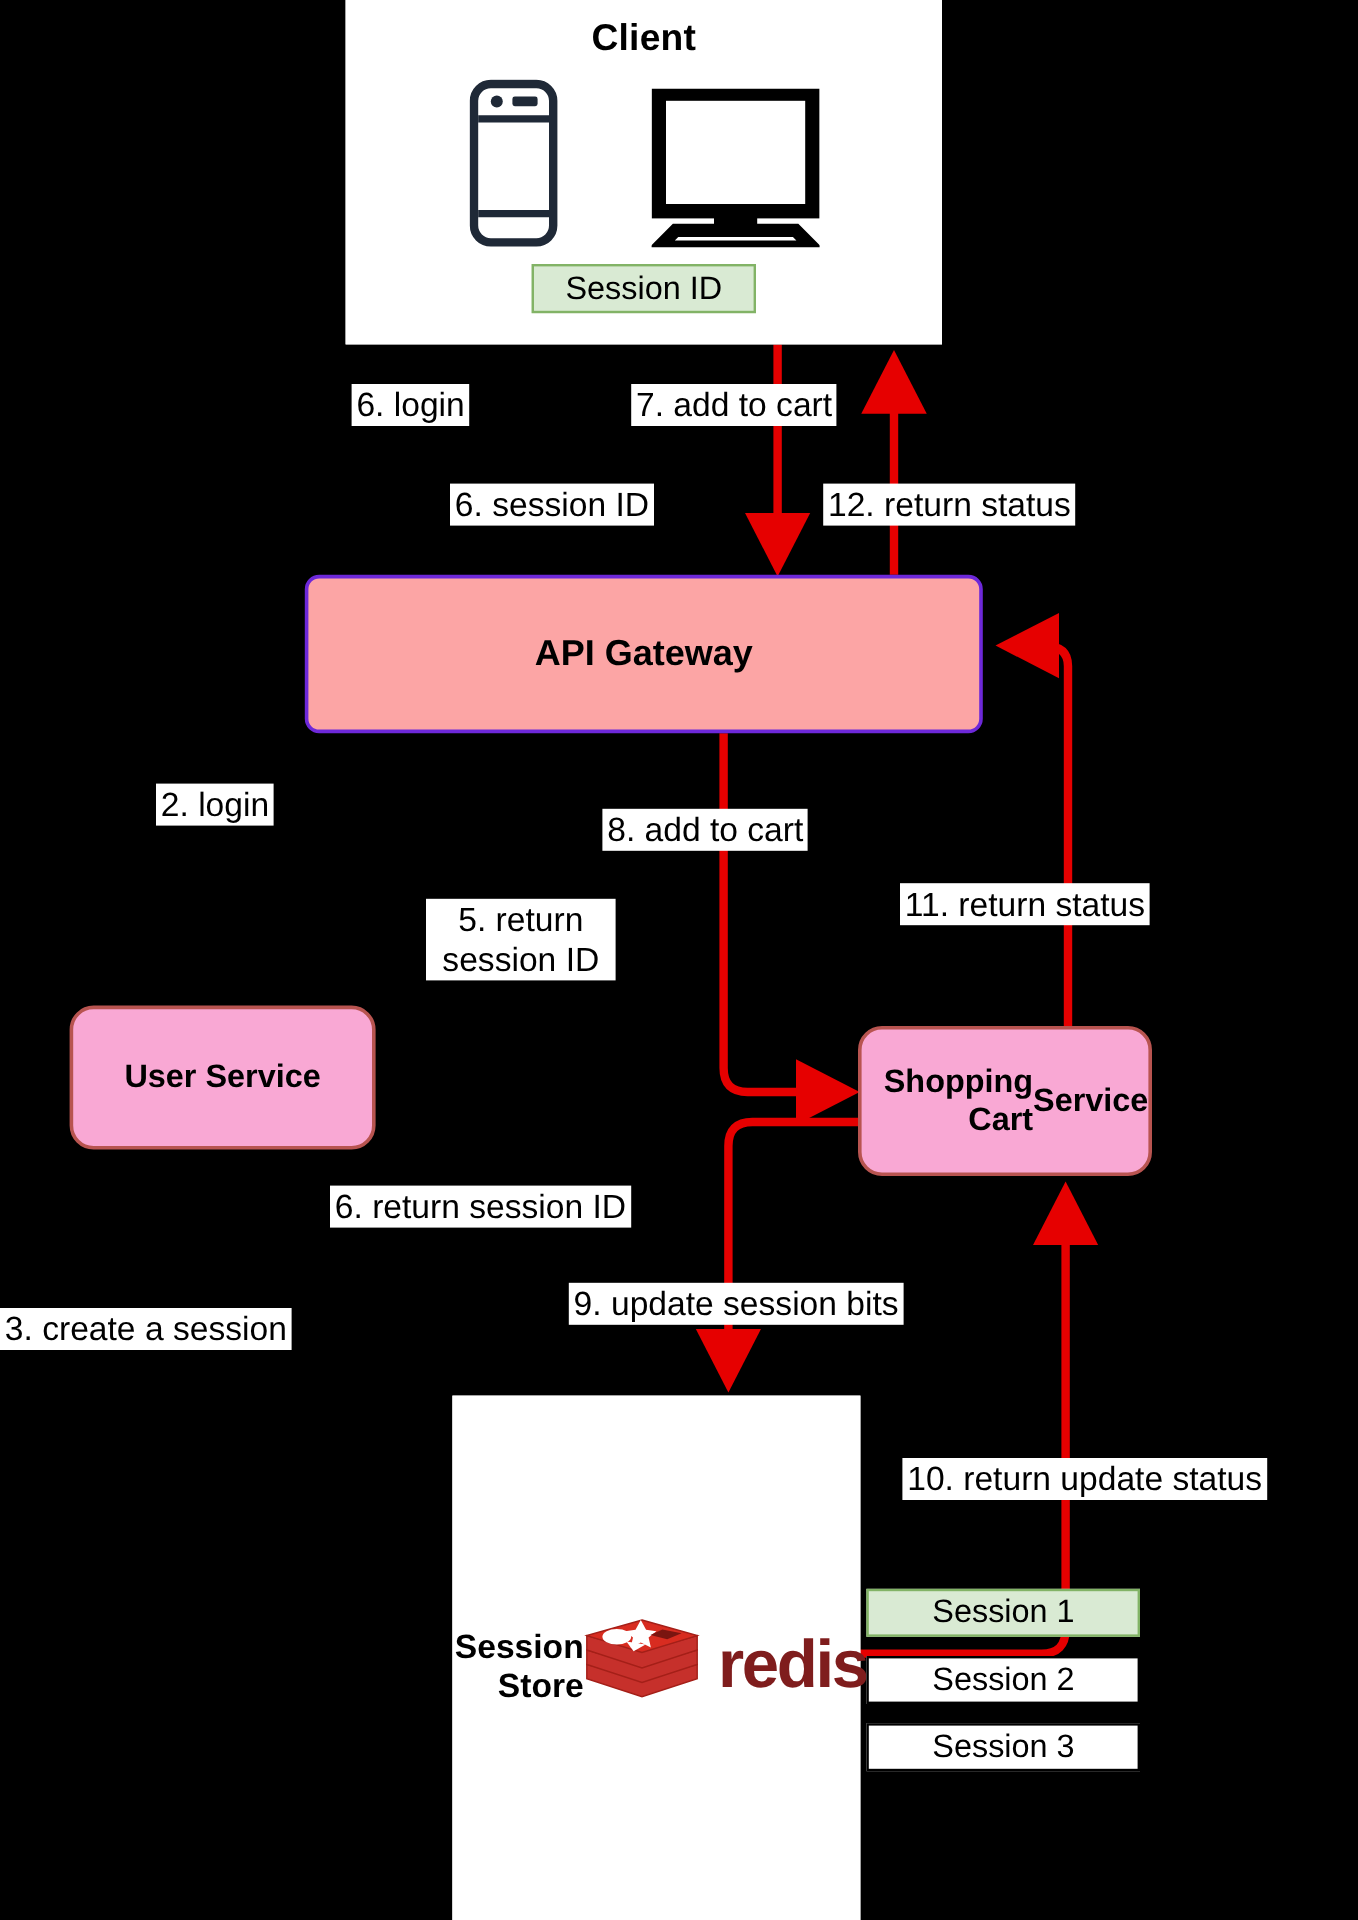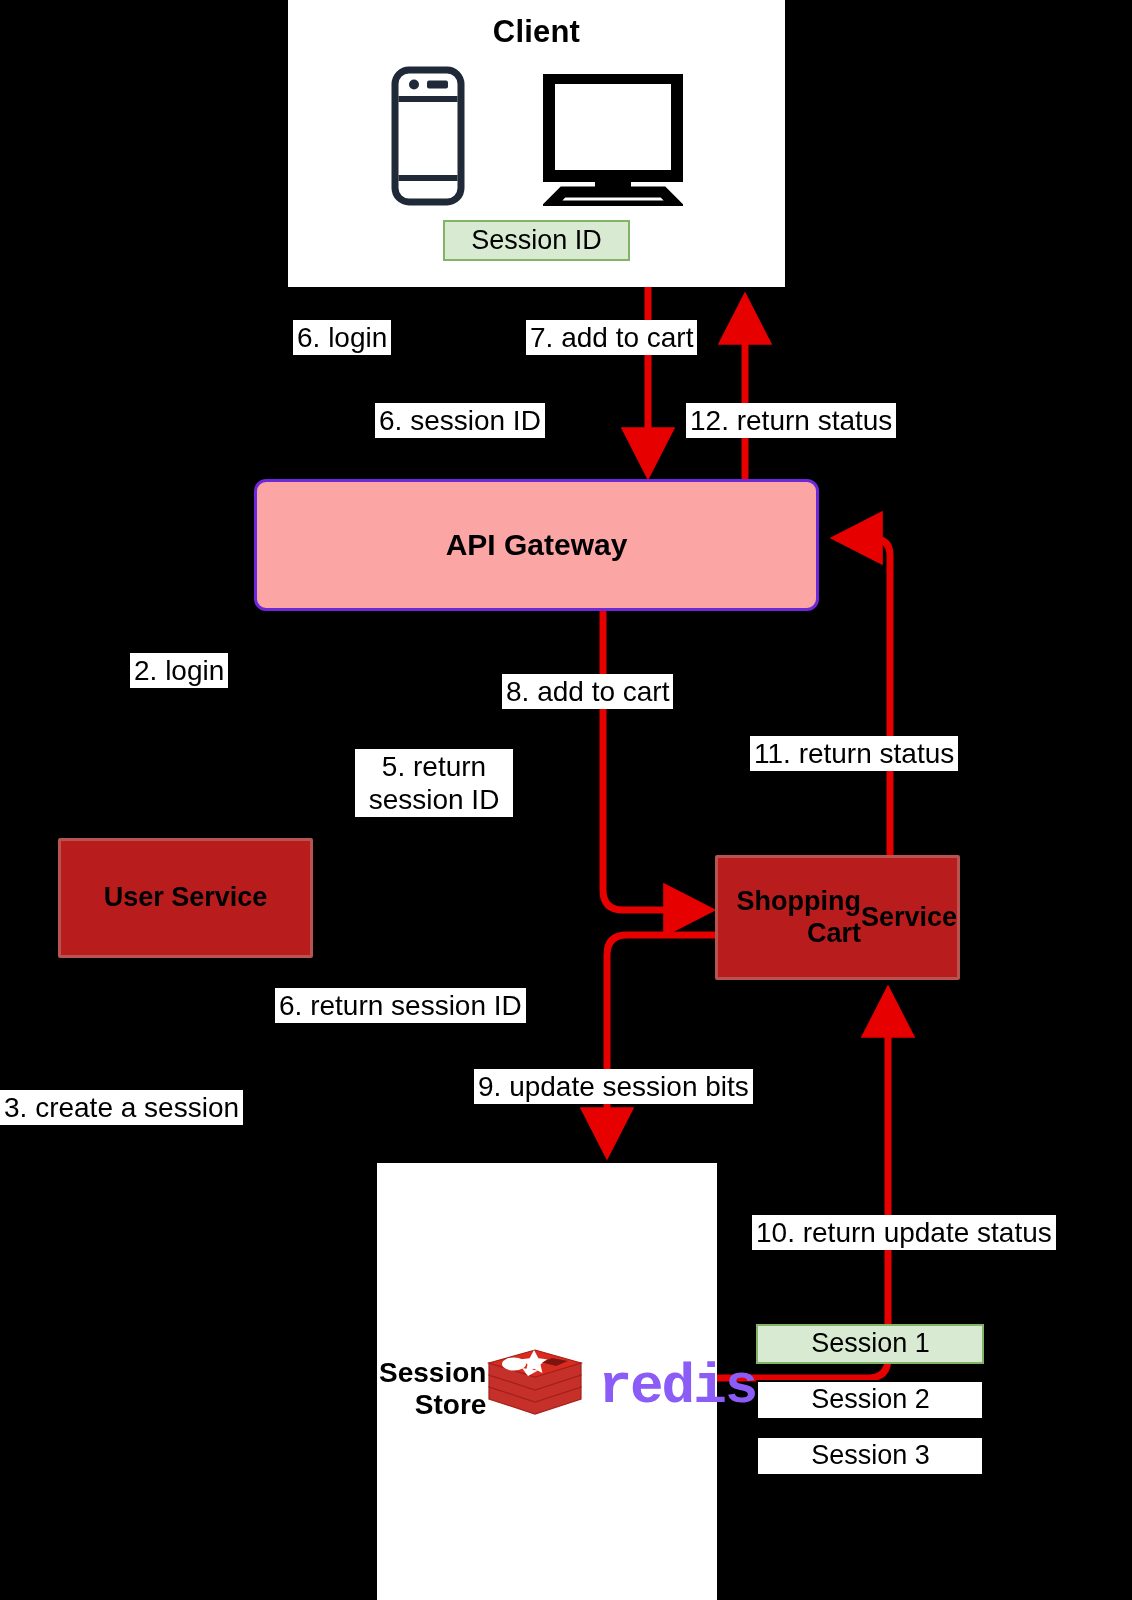--- a/index.html
+++ b/index.html
@@ -17,29 +17,29 @@
 
   .devices{display:flex;align-items:flex-end;justify-content:center;
            gap:78px;margin-top:16px;}
 
   .sessid-chip{box-sizing:border-box;background:#d9ead3;border:2px solid #82b366;
                font-size:27px;color:#000;padding:3px 26px;margin-top:14px;}
 
   .gw-box{background:#fca5a5;border:3px solid #6d28d9;border-radius:12px;
           font-weight:bold;font-size:30px;color:#000;}
 
-  .svc-box{background:#b91c1c;border:3px solid #b85450;border-radius:2px;
+  .svc-box{background:#f9a8d4;border:3px solid #b85450;border-radius:20px;
            font-weight:bold;font-size:27px;color:#000;line-height:1.18;}
 
   .store-box{background:#ffffff;border:2px solid #ffffff;
              flex-direction:row;justify-content:flex-start;}
   .store-title{font-weight:bold;font-size:28px;color:#000;margin-top:14px;}
 
   .redis-row{display:flex;align-items:center;justify-content:center;gap:14px;margin-top:10px;}
-  .redis-word{font-family:Liberation Mono, monospace;font-size:56px;color:#8b5cf6;
+  .redis-word{font-family:Liberation Sans, sans-serif;font-size:56px;color:#7f1d1d;
               font-weight:600;letter-spacing:-2px;line-height:1;}
 
   .sess-list{margin-top:36px;display:flex;flex-direction:column;gap:16px;align-items:center;}
   .sess-item{box-sizing:border-box;width:228px;height:40px;display:flex;
              align-items:center;justify-content:center;font-size:27px;color:#000;
              background:#ffffff;border:2px solid #000000;}
   .sess-item.hl{background:#d9ead3;border-color:#82b366;}
 
   
   .lbl{position:absolute;background:#ffffff;color:#000;font-size:28px;

